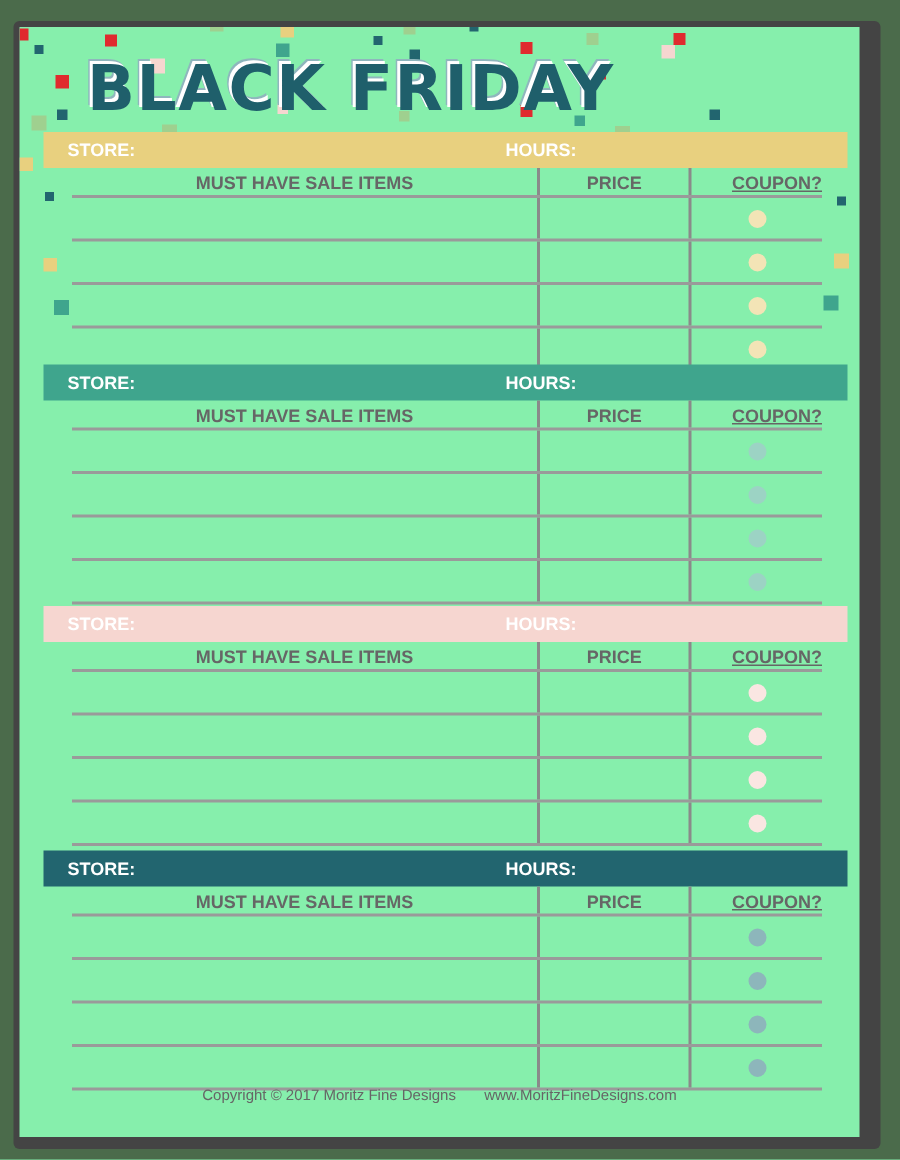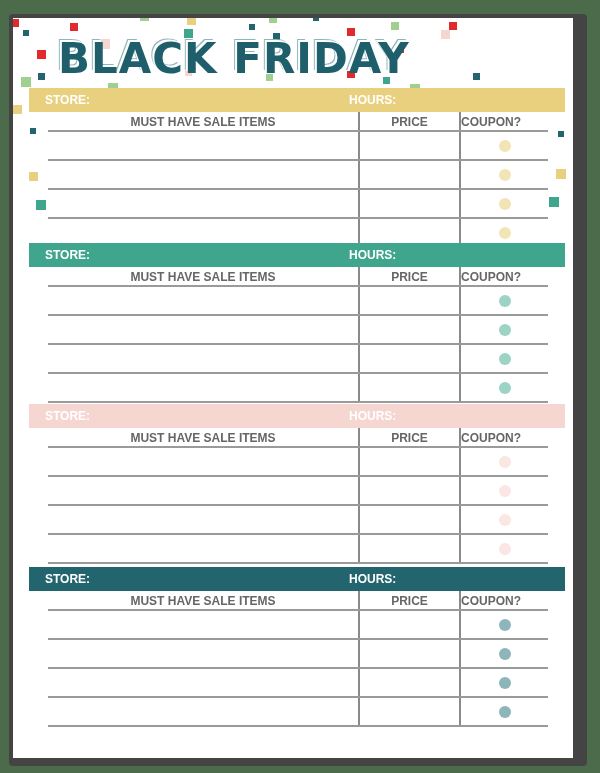--- a/index.html
+++ b/index.html
@@ -13,21 +13,21 @@
     position: absolute;
     left: 9px; top: 14px;
     width: 578px; height: 752px;
     background: #444444;
     border-radius: 4px;
   }
   .page {
     position: absolute;
     left: 13px; top: 18px;
     width: 560px; height: 740px;
-    background: #ffffff;
+    background: #86efac;
     overflow: hidden;
   }
   .confetti {
     position: absolute;
   }
   .title {
     position: absolute;
     left: 45px; top: 16px;
     font-family: "DejaVu Sans", sans-serif;
     font-weight: bold;
@@ -57,38 +57,38 @@
     height: 24px;
     width: 536px;
     display: flex;
     align-items: center;
     color: #ffffff;
     font-weight: bold;
     font-size: 12px;
     position: relative;
   }
   .bar-store { position: absolute; left: 16px; }
-  .bar-hours { position: absolute; left: 320px; }
+  .bar-hours { position: absolute; left: 308px; }
   .table {
     position: relative;
     margin-left: 19px;
     width: 500px;
     height: 134px;
   }
   .thead {
     height: 20px;
     display: flex;
     border-bottom: 2px solid #9a9a9a;
     font-size: 12px;
     font-weight: bold;
     color: #666666;
   }
   .col-items { width: 310px; text-align: center; line-height: 20px; }
   .col-price { width: 101px; text-align: center; line-height: 20px; border-left: 2px solid #8a8a8a; }
-  .col-coupon { width: 89px; text-align: left; line-height: 20px; border-left: 2px solid #8a8a8a; }
+  .col-coupon { width: 89px; text-align: right; line-height: 20px; border-left: 2px solid #8a8a8a; text-decoration: underline; }
   .row {
     height: 29px;
     display: flex;
     border-bottom: 2px solid #9a9a9a;
   }
   .row .col-items { height: 100%; }
   .row .col-price { height: 100%; }
   .row .col-coupon { height: 100%; display: flex; align-items: center; justify-content: center; }
   .dot {
     width: 12px; height: 12px; border-radius: 50%;
@@ -311,13 +311,17 @@
       <div class="row">
           <div class="col-items"></div>
           <div class="col-price"></div>
           <div class="col-coupon">
             <span class="dot" style="background:#8db6bb"></span>
           </div>
         </div>
     </div>
   </div>
 
+  <div class="footer">
+    <span>Copyright © 2017 Moritz Fine Designs</span>
+    <span>www.MoritzFineDesigns.com</span>
+  </div>
 </div>
 
 </body></html>

